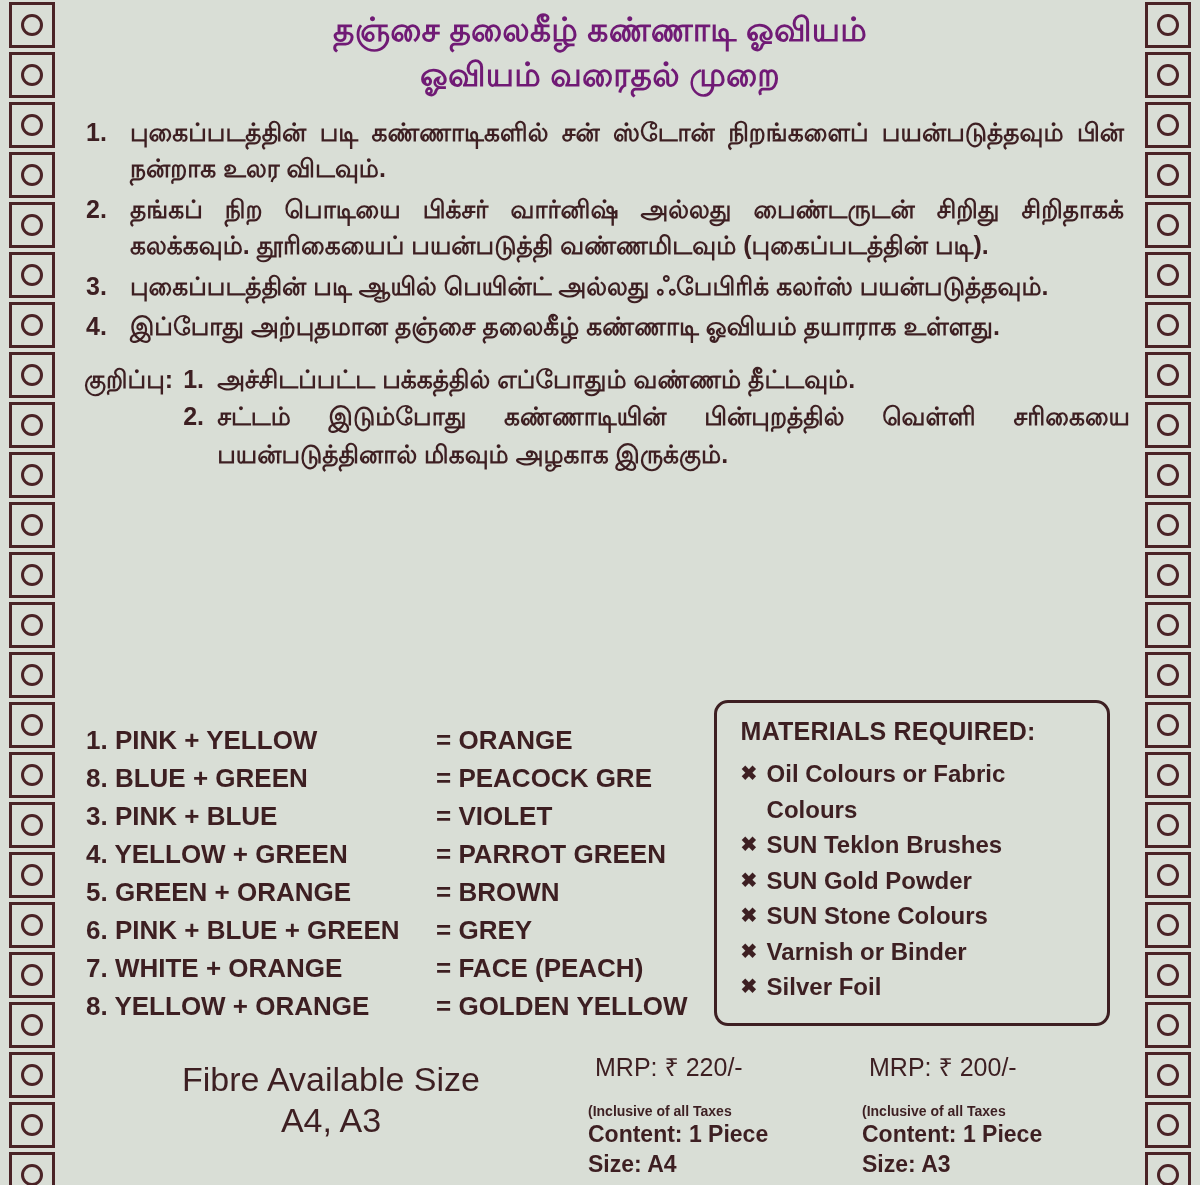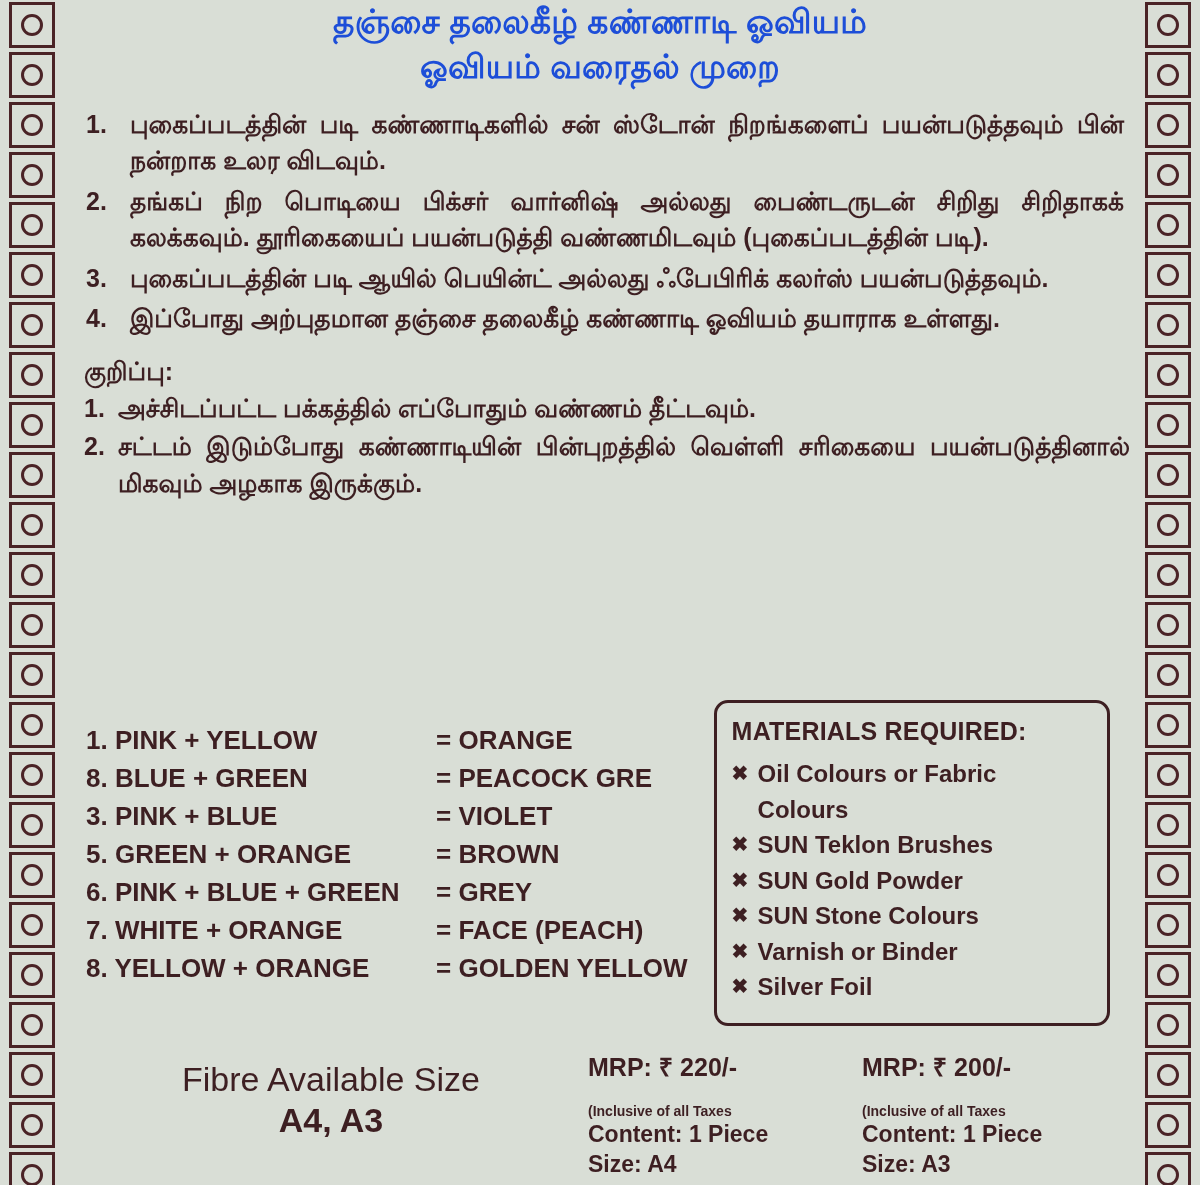--- a/index.html
+++ b/index.html
@@ -63,23 +63,24 @@
     bottom: 0;
   }
 
   
   .title {
     text-align: center;
     font-family: "Liberation Sans", sans-serif;
     font-weight: bold;
     font-size: 33px;
     line-height: 1.36;
-    color: #1d4ed8;
+    color: #701a75;
     padding-top: 0;
     letter-spacing: 0.2px;
+    margin-top: 8px;
   }
   .title .line2 { display: block; }
 
   
   .steps {
     margin-top: 16px;
     padding-left: 16px;
     padding-right: 6px;
   }
   .step {
@@ -102,21 +103,20 @@
     text-align: justify;
     text-align-last: left;
   }
 
   
   .notes {
     margin-top: 16px;
     padding-left: 14px;
     display: flex;
     align-items: flex-start;
-    flex-direction: column;
   }
   .notes-label {
     font-size: 25px;
     font-weight: bold;
     line-height: 1.5;
     flex: 0 0 auto;
     padding-right: 10px;
   }
   .notes-list { flex: 1; }
   .note-item {
@@ -158,21 +158,21 @@
   }
   .mix-left { flex: 0 0 350px; }
   .mix-right { flex: 1; }
 
   .materials {
     flex: 1;
     margin-left: 26px;
     margin-right: 20px;
     border: 3px solid #3d1f22;
     border-radius: 14px;
-    padding: 14px 16px 18px 15px;
+    padding: 14px 16px 18px 24px;
     box-sizing: border-box;
   }
   .materials h3 {
     margin: 0 0 10px 0;
     font-size: 25px;
     font-weight: bold;
     letter-spacing: 0.2px;
   }
   .mat-item {
     display: flex;
@@ -202,31 +202,32 @@
     padding-left: 10px;
     padding-top: 6px;
   }
   .fibre .l1 {
     font-size: 34px;
     font-weight: normal;
     line-height: 1.2;
   }
   .fibre .l2 {
     font-size: 34px;
-    font-weight: bold;
+    font-weight: normal;
     line-height: 1.25;
   }
   .price-block {
     flex: 0 0 268px;
     padding-left: 6px;
   }
   .price-block .mrp {
     font-size: 25px;
-    font-weight: bold;
+    font-weight: normal;
     line-height: 1.15;
+    margin-left: 7px;
   }
   .price-block .incl {
     font-size: 14px;
     font-weight: bold;
     line-height: 1.2;
     margin-top: 22px;
   }
   .price-block .row {
     font-size: 23px;
     font-weight: bold;
@@ -437,20 +438,24 @@
         </div>
         <div class="mix-row">
           <span class="mix-left">8. BLUE + GREEN</span>
           <span class="mix-right">= PEACOCK GRE</span>
         </div>
         <div class="mix-row">
           <span class="mix-left">3. PINK + BLUE</span>
           <span class="mix-right">= VIOLET</span>
         </div>
         <div class="mix-row">
+          <span class="mix-left">4. YELLOW + GREEN</span>
+          <span class="mix-right">= PARROT GREEN</span>
+        </div>
+        <div class="mix-row">
           <span class="mix-left">5. GREEN + ORANGE</span>
           <span class="mix-right">= BROWN</span>
         </div>
         <div class="mix-row">
           <span class="mix-left">6. PINK + BLUE + GREEN</span>
           <span class="mix-right">= GREY</span>
         </div>
         <div class="mix-row">
           <span class="mix-left">7. WHITE + ORANGE</span>
           <span class="mix-right">= FACE (PEACH)</span>

